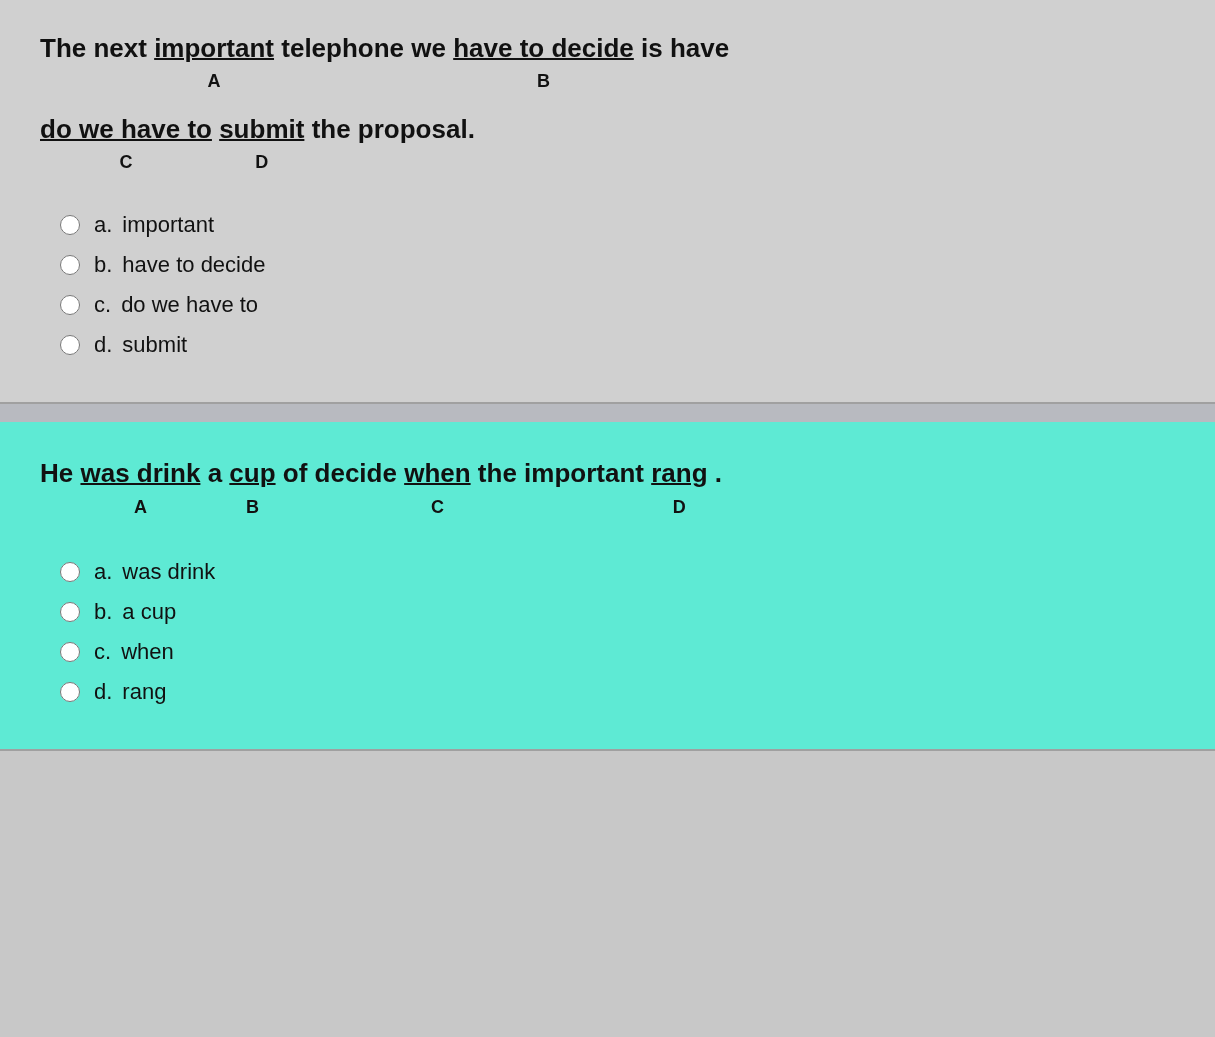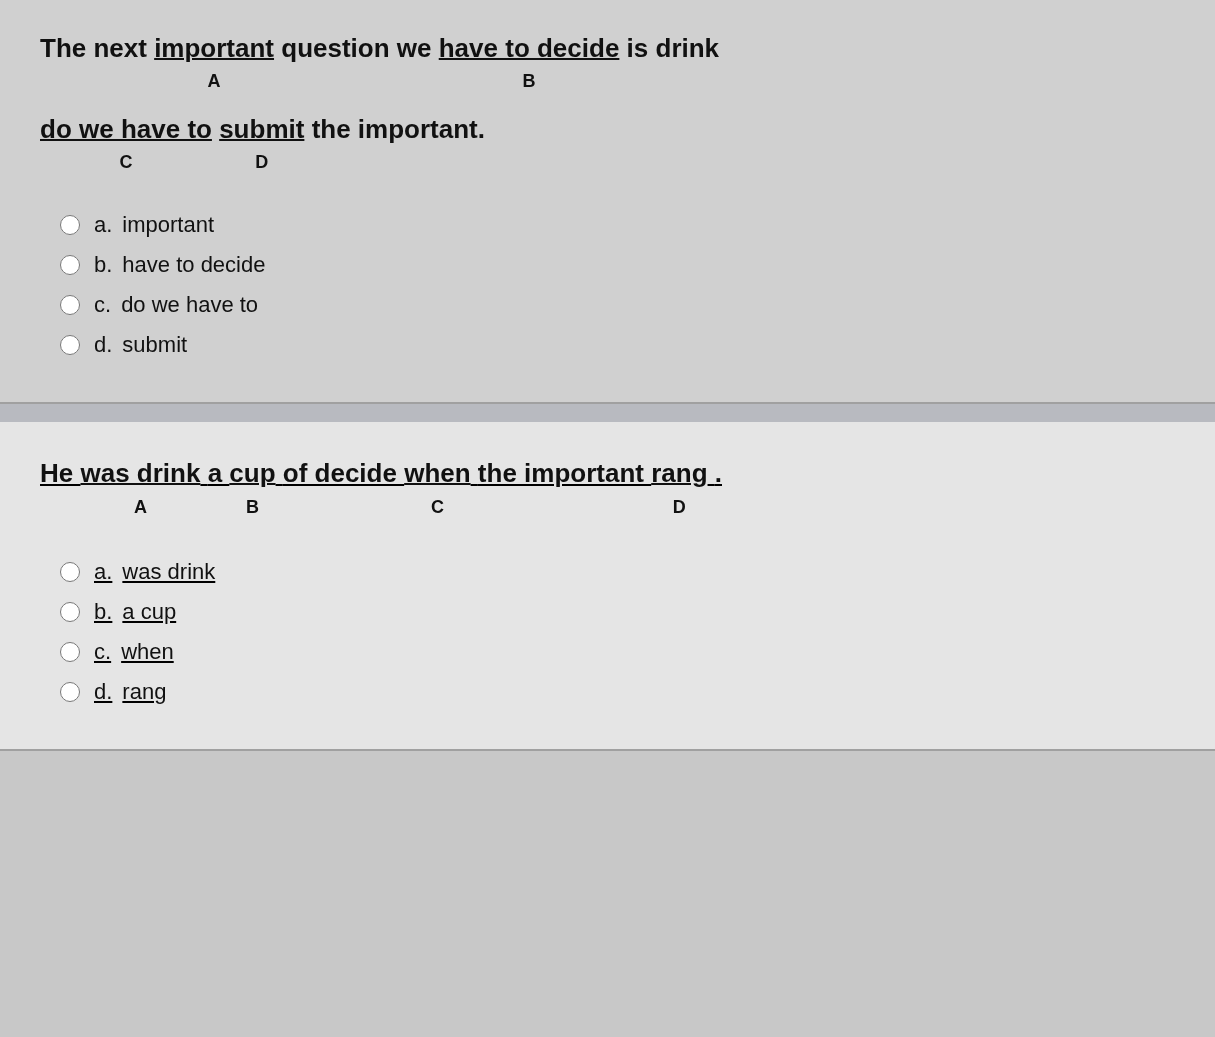--- a/index.html
+++ b/index.html
@@ -98,40 +98,40 @@
 
 <div class="question-block">
   <div class="question-text">
     
     <div style="display:inline; line-height:2.2;">
       <span>The next </span>
       <span class="segment-wrapper" style="display:inline-block; position:relative;">
         <span class="underline">important</span>
         <span class="seg-label">A</span>
       </span>
-      <span> question we </span>
+      <span> telephone we </span>
       <span class="segment-wrapper" style="display:inline-block; position:relative;">
         <span class="underline">have to decide</span>
         <span class="seg-label">B</span>
       </span>
-      <span> is drink</span>
+      <span> is have</span>
     </div>
     <br>
     
     <div style="display:inline; line-height:2.2; margin-top: 6px;">
       <span class="segment-wrapper" style="display:inline-block; position:relative;">
         <span class="underline">do we have to</span>
         <span class="seg-label">C</span>
       </span>
       <span> </span>
       <span class="segment-wrapper" style="display:inline-block; position:relative;">
         <span class="underline">submit</span>
         <span class="seg-label">D</span>
       </span>
-      <span> the important.</span>
+      <span> the proposal.</span>
     </div>
   </div>
 
   <div class="options-container">
     <label class="option">
       <input type="radio" name="q1" style="">
       <span class="option-letter">a.</span>
       <span class="option-text">important</span>
     </label>
     <label class="option">
@@ -147,21 +147,21 @@
     <label class="option">
       <input type="radio" name="q1" style="">
       <span class="option-letter">d.</span>
       <span class="option-text">submit</span>
     </label>
   </div>
 </div>
 
 <div class="separator"></div>
 
-<div class="question-block" style="background-color: #e5e5e5; text-decoration: underline;">
+<div class="question-block" style="background-color: #5eead4;">
   <div class="question-text">
     <div style="display:inline; line-height:2.4;">
       <span>He </span>
       <span class="segment-wrapper" style="display:inline-block; position:relative;">
         <span class="underline">was drink</span>
         <span class="seg-label">A</span>
       </span>
       <span> a </span>
       <span class="segment-wrapper" style="display:inline-block; position:relative;">
         <span class="underline">cup</span>

